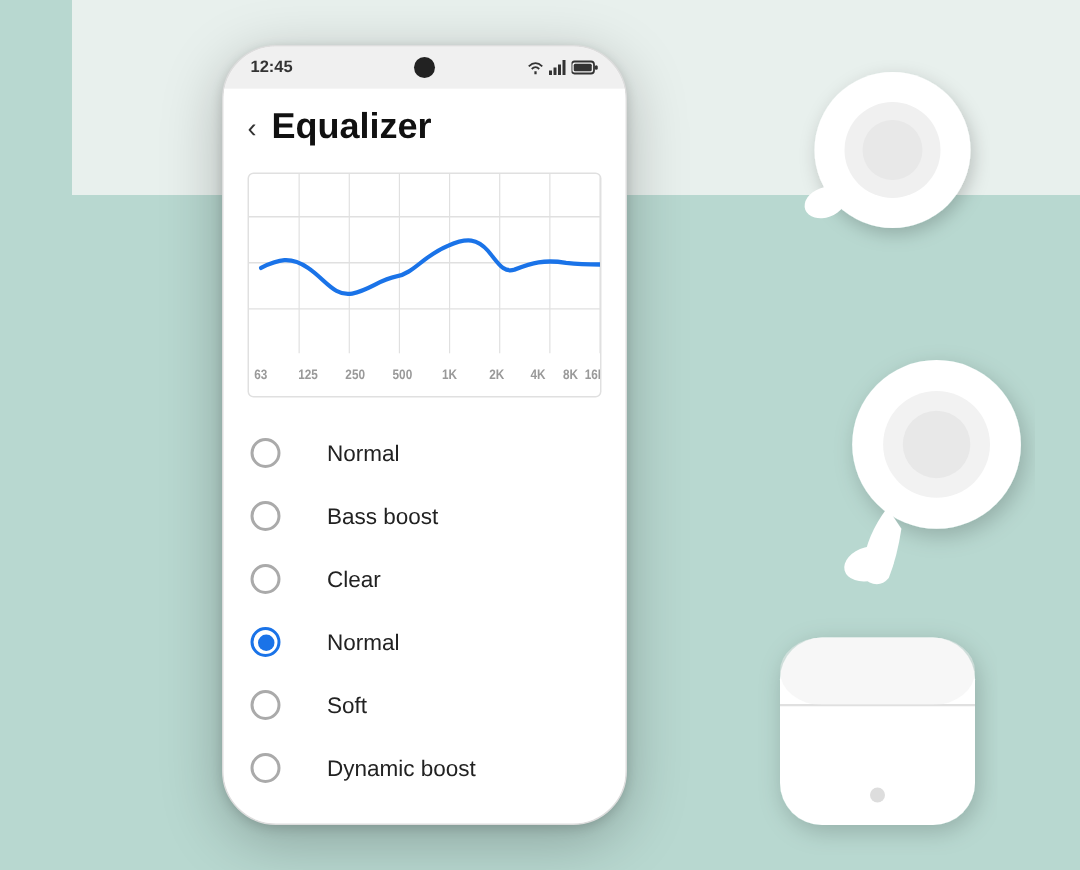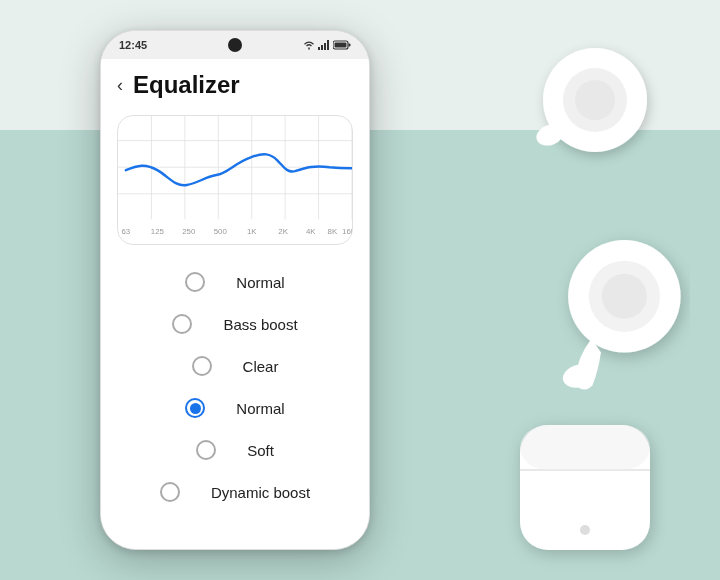--- a/index.html
+++ b/index.html
@@ -27,20 +27,21 @@
       position: absolute;
       bottom: 0; left: 0; right: 0;
       height: 450px;
       background: #b8d8d0;
     }
 
     .scene {
       position: relative;
       width: 720px;
       height: 580px;
+      margin-left: 48px;
     }
 
     
     .phone {
       position: absolute;
       left: 100px;
       top: 30px;
       width: 270px;
       height: 520px;
       background: #f5f5f5;
@@ -109,44 +110,44 @@
     .app-title {
       font-size: 24px;
       font-weight: 600;
       color: #111;
     }
 
     
     .eq-chart-container {
       margin: 8px 16px 12px;
       border: 1px solid #e0e0e0;
-      border-radius: 16px;
-      height: 130px;
+      border-radius: 4px;
+      height: 150px;
       background: #fff;
       position: relative;
       overflow: hidden;
+      font-weight: bold;
     }
 
     .eq-chart-container svg {
       width: 100%;
       height: 100%;
     }
 
     
     .eq-options {
       padding: 4px 0;
     }
 
     .eq-option {
       display: flex;
       align-items: center;
       padding: 11px 18px;
       cursor: pointer;
       gap: 31px;
-      justify-content: center;
     }
 
     .radio-circle {
       width: 20px;
       height: 20px;
       border-radius: 50%;
       border: 2px solid #aaa;
       display: flex;
       align-items: center;
       justify-content: center;

